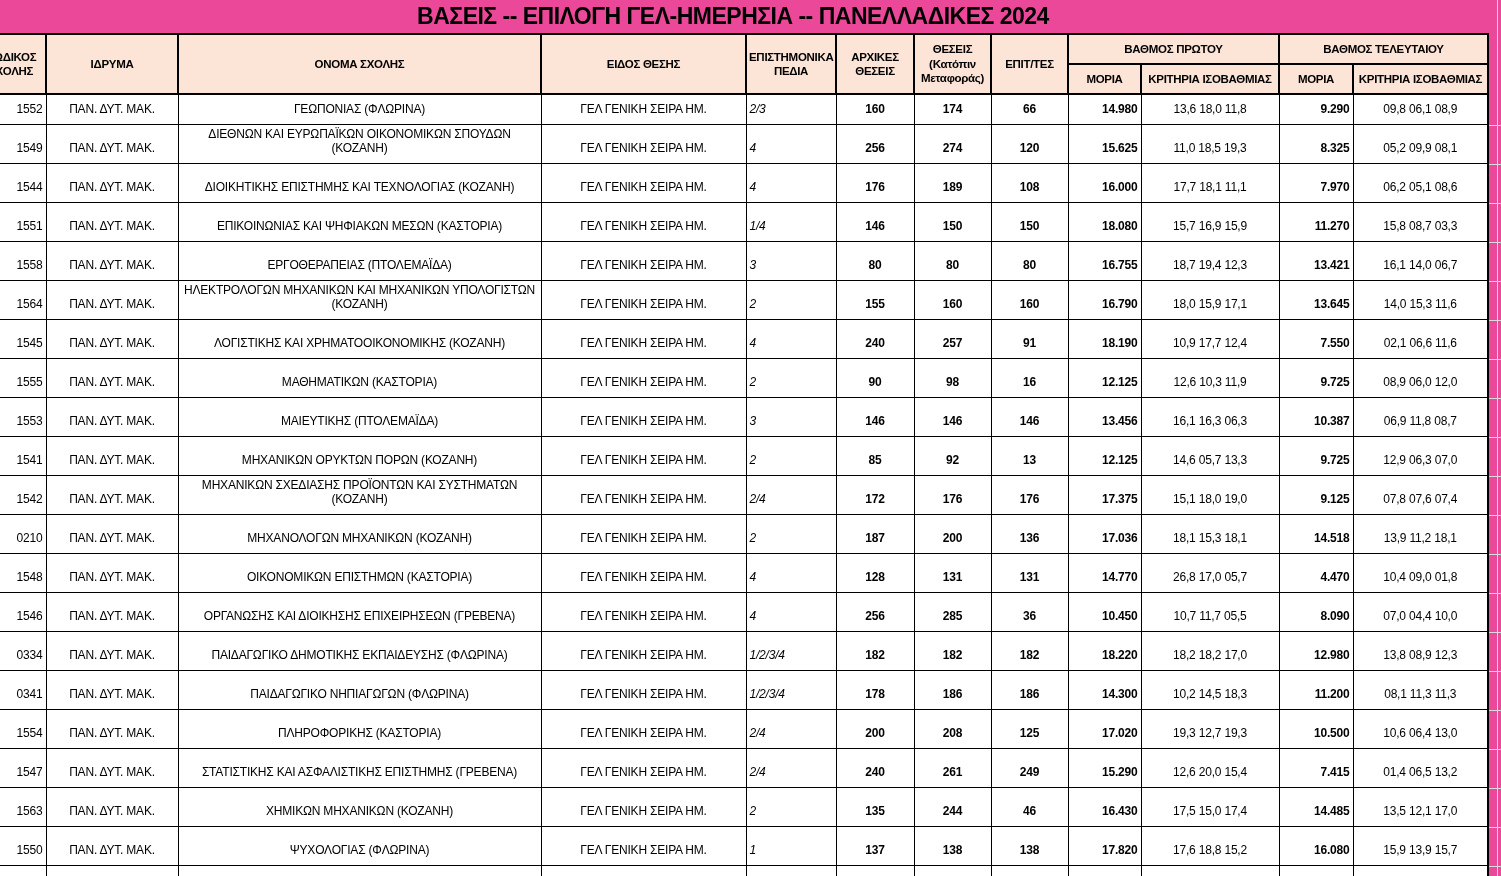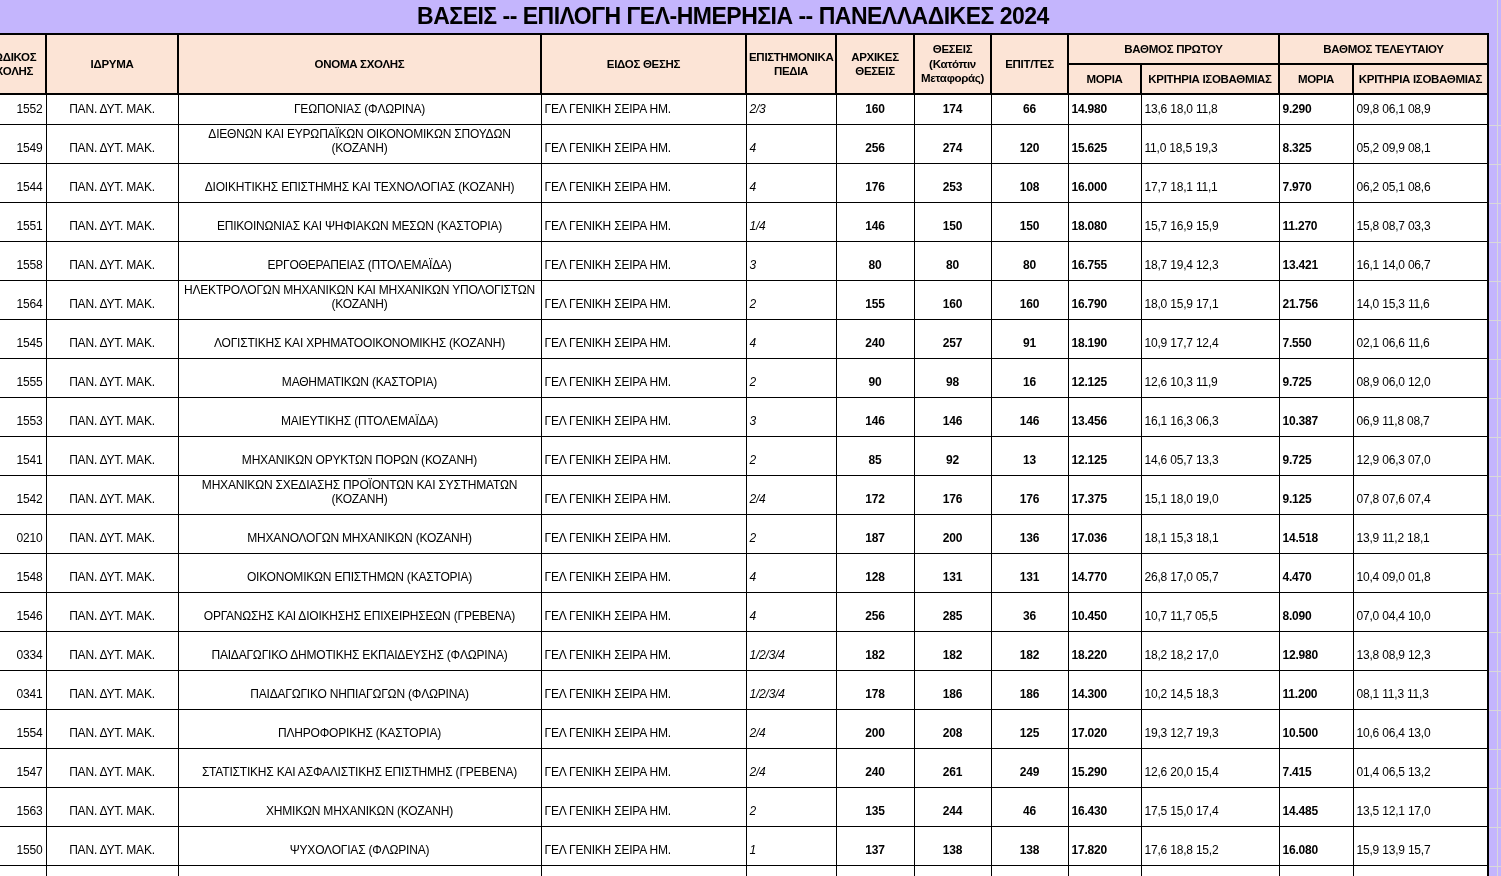--- a/index.html
+++ b/index.html
@@ -1,19 +1,19 @@
 <!DOCTYPE html>
 <html><head>
 <meta charset="utf-8">
 <style>
   html,body{margin:0;padding:0;}
   #viewport{
     position:relative;
     width:1501px;height:876px;
-    background:#c4b5fd;
+    background:#ec4899;
     overflow:hidden;
     font-family:"Liberation Sans","DejaVu Sans",sans-serif;
     color:#000;
   }
   #sheet{
     position:absolute;
     left:-25px;top:0;
     width:1516px;
   }
   .title{
@@ -50,25 +50,25 @@
     background:#fff;
   }
   tr.hdr-top{height:30px;}
   tr.hdr-sub{height:30px;}
   tbody tr{height:39px;}
   tbody tr:first-child{height:30px;}
   tbody tr.stub-row{height:39px;}
   td.c-code{text-align:right;padding-right:6px;font-size:13px;}
   td.c-inst{text-align:center;}
   td.c-name{text-align:center;padding-left:4px;}
-  td.c-type{text-align:left;padding-left:2px;}
+  td.c-type{text-align:center;padding-left:2px;}
   td.c-fields{text-align:left;padding-left:2px;font-size:12.5px;font-style:italic;}
   td.c-num{text-align:center;font-weight:bold;font-size:13px;}
-  td.c-moria{text-align:left;font-weight:bold;font-size:13px;}
-  td.c-crit{text-align:left;font-size:12.5px;}
+  td.c-moria{text-align:right;font-weight:bold;font-size:13px;}
+  td.c-crit{text-align:center;font-size:12.5px;}
   
   #right-gutter{
     position:absolute;
     left:1489px;top:125px;
     width:12px;height:751px;
     background:repeating-linear-gradient(to bottom,#d9d9d9 0 1px,transparent 1px 39px);
     pointer-events:none;
   }
   #right-vline{
     position:absolute;
@@ -149,21 +149,21 @@
             <td class="c-moria">8.325</td>
             <td class="c-crit">05,2 09,9 08,1</td>
           </tr>
           <tr>
             <td class="c-code">1544</td>
             <td class="c-inst">ΠΑΝ. ΔΥΤ. ΜΑΚ.</td>
             <td class="c-name">ΔΙΟΙΚΗΤΙΚΗΣ ΕΠΙΣΤΗΜΗΣ ΚΑΙ ΤΕΧΝΟΛΟΓΙΑΣ (ΚΟΖΑΝΗ)</td>
             <td class="c-type">ΓΕΛ ΓΕΝΙΚΗ ΣΕΙΡΑ ΗΜ.</td>
             <td class="c-fields">4</td>
             <td class="c-num">176</td>
-            <td class="c-num">253</td>
+            <td class="c-num">189</td>
             <td class="c-num">108</td>
             <td class="c-moria">16.000</td>
             <td class="c-crit">17,7 18,1 11,1</td>
             <td class="c-moria">7.970</td>
             <td class="c-crit">06,2 05,1 08,6</td>
           </tr>
           <tr>
             <td class="c-code">1551</td>
             <td class="c-inst">ΠΑΝ. ΔΥΤ. ΜΑΚ.</td>
             <td class="c-name">ΕΠΙΚΟΙΝΩΝΙΑΣ ΚΑΙ ΨΗΦΙΑΚΩΝ ΜΕΣΩΝ (ΚΑΣΤΟΡΙΑ)</td>
@@ -195,21 +195,21 @@
             <td class="c-code">1564</td>
             <td class="c-inst">ΠΑΝ. ΔΥΤ. ΜΑΚ.</td>
             <td class="c-name">ΗΛΕΚΤΡΟΛΟΓΩΝ ΜΗΧΑΝΙΚΩΝ ΚΑΙ ΜΗΧΑΝΙΚΩΝ ΥΠΟΛΟΓΙΣΤΩΝ (ΚΟΖΑΝΗ)</td>
             <td class="c-type">ΓΕΛ ΓΕΝΙΚΗ ΣΕΙΡΑ ΗΜ.</td>
             <td class="c-fields">2</td>
             <td class="c-num">155</td>
             <td class="c-num">160</td>
             <td class="c-num">160</td>
             <td class="c-moria">16.790</td>
             <td class="c-crit">18,0 15,9 17,1</td>
-            <td class="c-moria">21.756</td>
+            <td class="c-moria">13.645</td>
             <td class="c-crit">14,0 15,3 11,6</td>
           </tr>
           <tr>
             <td class="c-code">1545</td>
             <td class="c-inst">ΠΑΝ. ΔΥΤ. ΜΑΚ.</td>
             <td class="c-name">ΛΟΓΙΣΤΙΚΗΣ ΚΑΙ ΧΡΗΜΑΤΟΟΙΚΟΝΟΜΙΚΗΣ (ΚΟΖΑΝΗ)</td>
             <td class="c-type">ΓΕΛ ΓΕΝΙΚΗ ΣΕΙΡΑ ΗΜ.</td>
             <td class="c-fields">4</td>
             <td class="c-num">240</td>
             <td class="c-num">257</td>

